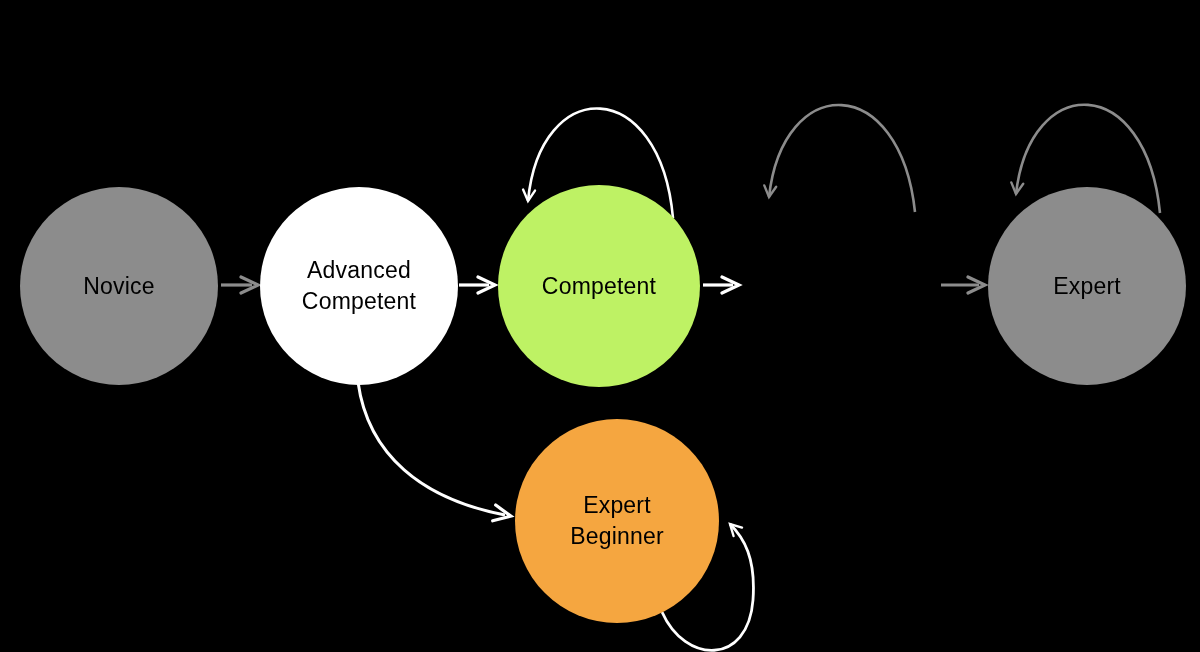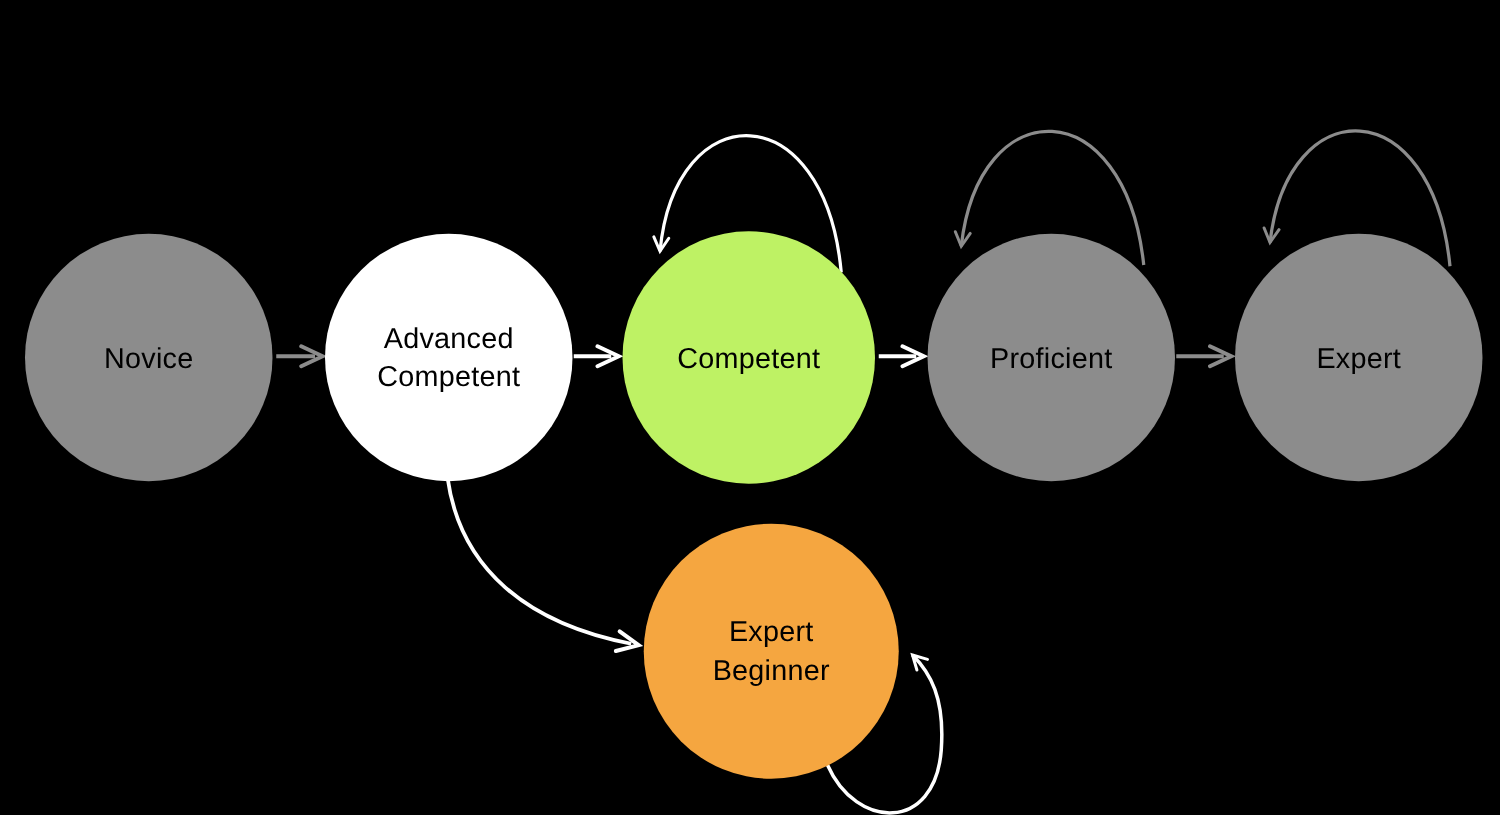--- a/index.html
+++ b/index.html
@@ -83,23 +83,20 @@
 
   <div class="node node-advanced-beginner" style="background-color: rgb(255, 255, 255);">
     <span class="label" style="color: rgb(0, 0, 0);">Advanced
 Competent</span>
   </div>
 
   <div class="node node-competent" style="background-color: #bef264;">
     <span class="label" style="color: rgb(0, 0, 0);">Competent</span>
   </div>
 
-  <div class="node node-proficient" style="background-color: rgb(140, 140, 140);">
-    <span class="label" style="color: rgb(0, 0, 0);">Proficient</span>
-  </div>
 
   <div class="node node-expert" style="background-color: rgb(140, 140, 140);">
     <span class="label" style="color: rgb(0, 0, 0);">Expert</span>
   </div>
 
   <div class="node node-expert-beginner" style="background-color: rgb(245, 166, 64);">
     <span class="label" style="color: rgb(0, 0, 0);">Expert
 Beginner</span>
   </div>
 

